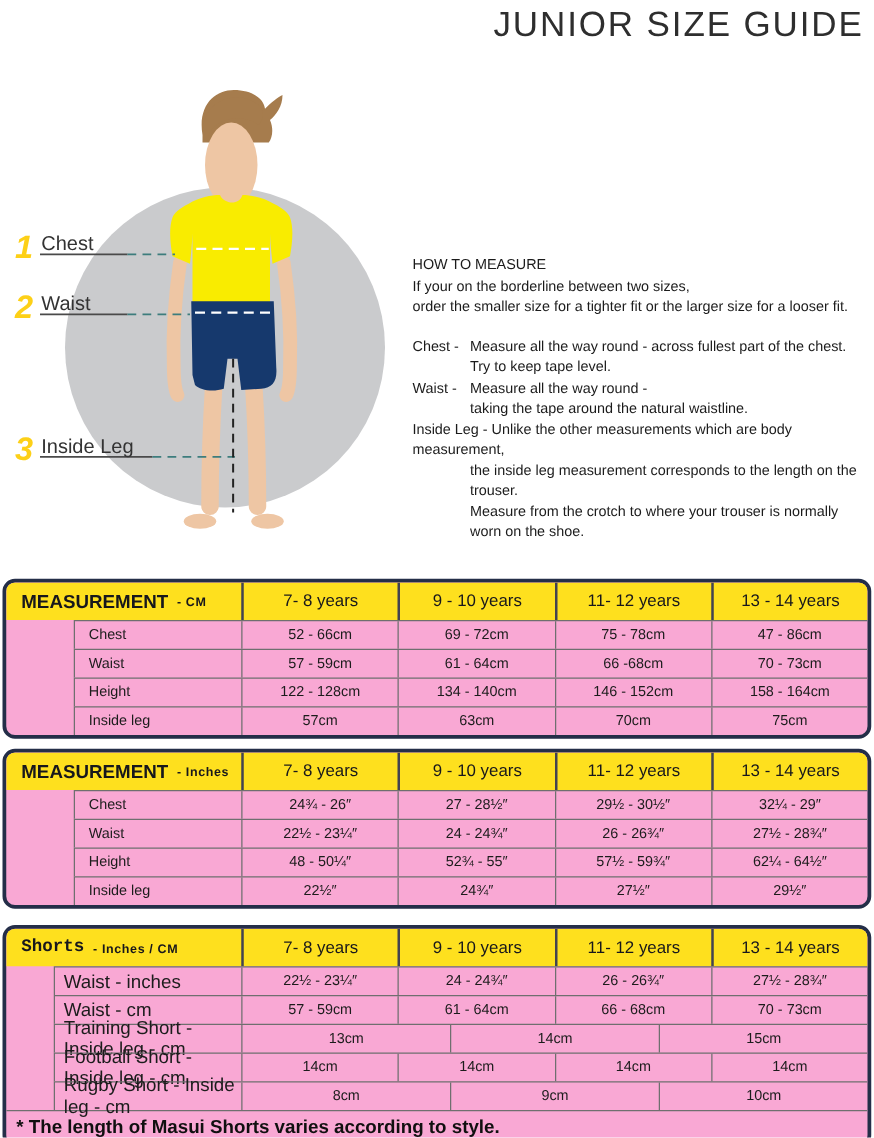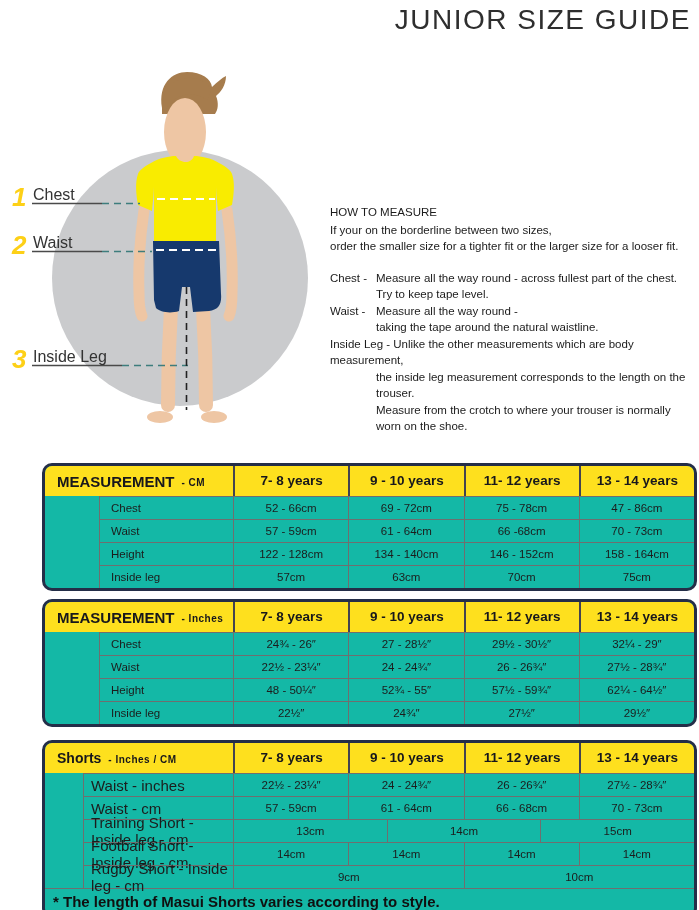--- a/index.html
+++ b/index.html
@@ -14,28 +14,28 @@
   
   .howto{position:absolute;left:330px;top:204px;width:366px;font-size:11.5px;line-height:16.5px;color:#1b1b1b;}
   .howto-title{margin-bottom:1px;}
   .howto-gap{height:15px;}
   .def{display:flex;}
   .def-label{flex:0 0 46px;}
   .def-text{flex:1;}
   .indent{padding-left:46px;}
   
   .tables{position:absolute;left:2px;top:463px;width:695px;}
-  .size-table{border:3px solid #242e48;border-radius:10px;overflow:hidden;background:#14b8a6;margin-left:40px;}
+  .size-table{border:3px solid #242e48;border-radius:10px;overflow:hidden;background:#f9a8d4;}
   .mb8{margin-bottom:8px;}
   .mb12{margin-bottom:13px;}
   .thead{display:flex;background:#fee01e;height:30px;align-items:stretch;}
   .th-label{width:188px;flex:0 0 188px;display:flex;align-items:center;padding-left:12px;box-sizing:border-box;font-weight:700;color:#17171c;}
   .th-title{font-size:15px;}
   .th-unit{font-size:10px;margin-left:7px;letter-spacing:0.5px;padding-top:2px;}
-  .th-year{flex:1;text-align:center;font-size:13.5px;font-weight:700;color:#17171c;border-left:2px solid #434350;line-height:30px;}
+  .th-year{flex:1;text-align:center;font-size:13.5px;font-weight:400;color:#17171c;border-left:2px solid #434350;line-height:30px;}
   .tr{display:flex;height:23px;}
   .spacer{flex:0 0 54px;border-right:1px solid #6f6f6f;}
   .spacer-narrow{flex:0 0 38px;border-right:1px solid #6f6f6f;}
   .tr-content{flex:1;display:flex;}
   .tr:not(:first-child) .tr-content{border-top:1px solid #6f6f6f;}
   .td-label{flex:0 0 133px;display:flex;align-items:center;padding-left:11px;box-sizing:border-box;font-size:11.5px;}
   .td-label-wide{flex:0 0 149px;display:flex;align-items:center;padding-left:7px;box-sizing:border-box;font-size:15px;}
   .td{flex:1;border-left:1px solid #6f6f6f;display:flex;align-items:center;justify-content:center;font-size:11.5px;}
   .tfoot{border-top:1px solid #6f6f6f;font-size:15px;font-weight:700;color:#101010;padding:4px 0 5px 8px;}
   .figure-wrap{position:absolute;left:0;top:60px;width:360px;height:390px;}
@@ -216,21 +216,21 @@
         <div class="td">24¾″</div>
         <div class="td">27½″</div>
         <div class="td">29½″</div>
       </div>
     </div>
   </div>
 
   <div class="size-table">
     <div class="thead">
       <div class="th-label">
-        <span class="th-title" style="font-size:14px;">Shorts</span>
+        <span class="th-title" style="font-size:14px;font-family:Liberation Mono, monospace;">Shorts</span>
         <span class="th-unit">-  Inches / CM</span>
       </div>
       <div class="th-year">7- 8 years</div>
       <div class="th-year">9 - 10 years</div>
       <div class="th-year">11- 12 years</div>
       <div class="th-year">13 - 14 years</div>
     </div>
     <div class="tr">
       <div class="spacer-narrow"></div>
       <div class="tr-content">
@@ -267,20 +267,21 @@
         <div class="td">14cm</div>
         <div class="td">14cm</div>
         <div class="td">14cm</div>
         <div class="td">14cm</div>
       </div>
     </div>
     <div class="tr">
       <div class="spacer-narrow"></div>
       <div class="tr-content">
         <div class="td-label-wide">Rugby Short - Inside leg - cm</div>
+        <div class="td">8cm</div>
         <div class="td">9cm</div>
         <div class="td">10cm</div>
       </div>
     </div>
     <div class="tfoot">* The length of Masui Shorts varies according to style.</div>
   </div>
 
 </div>
 
 </body></html>

